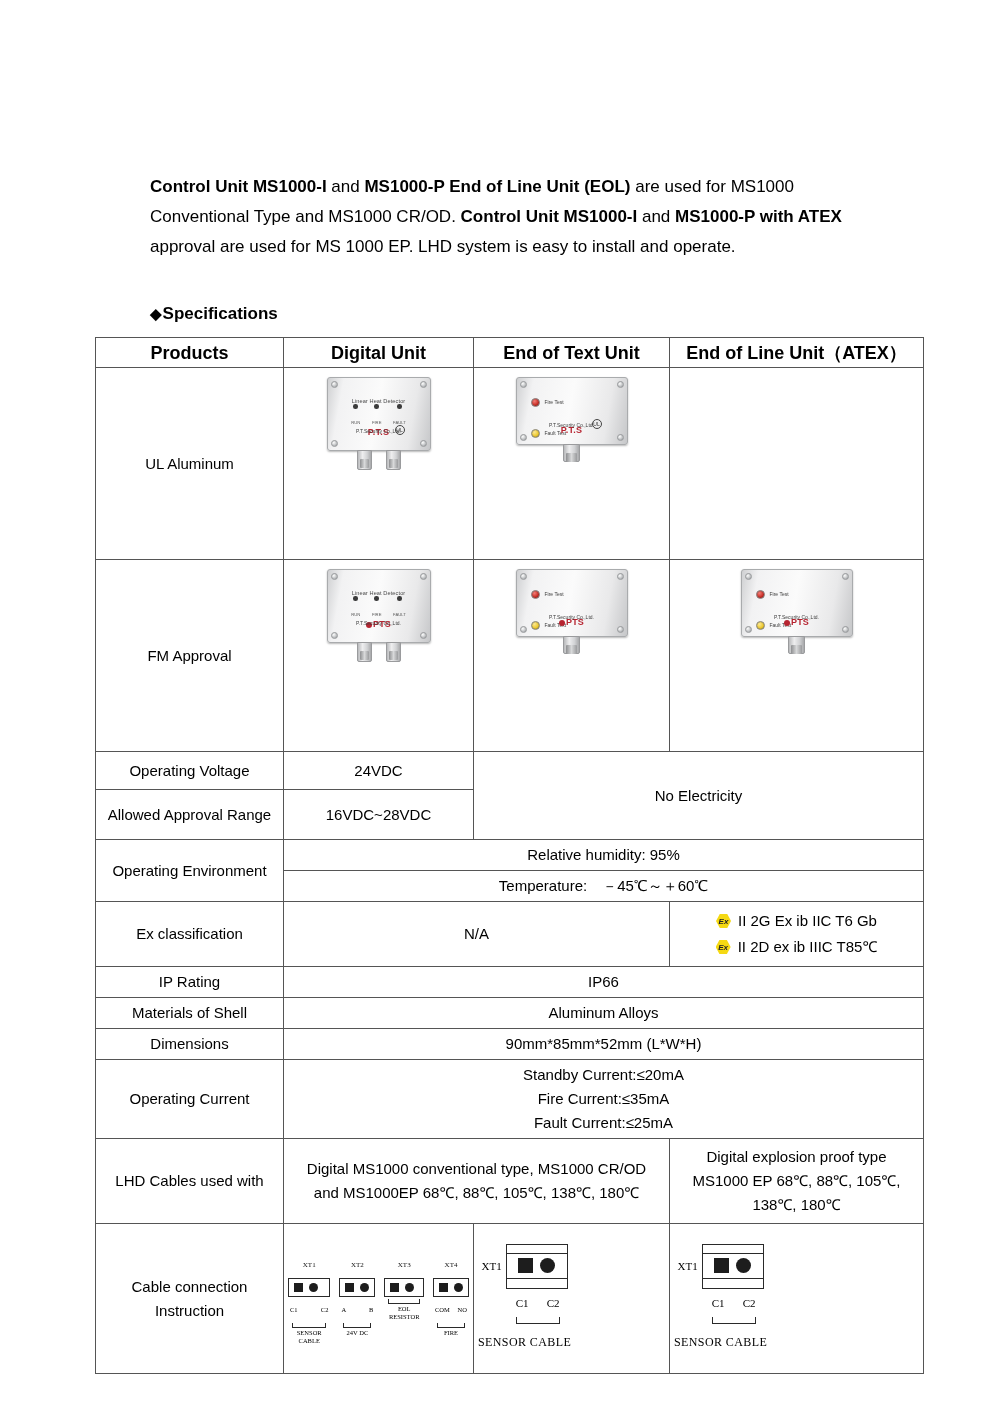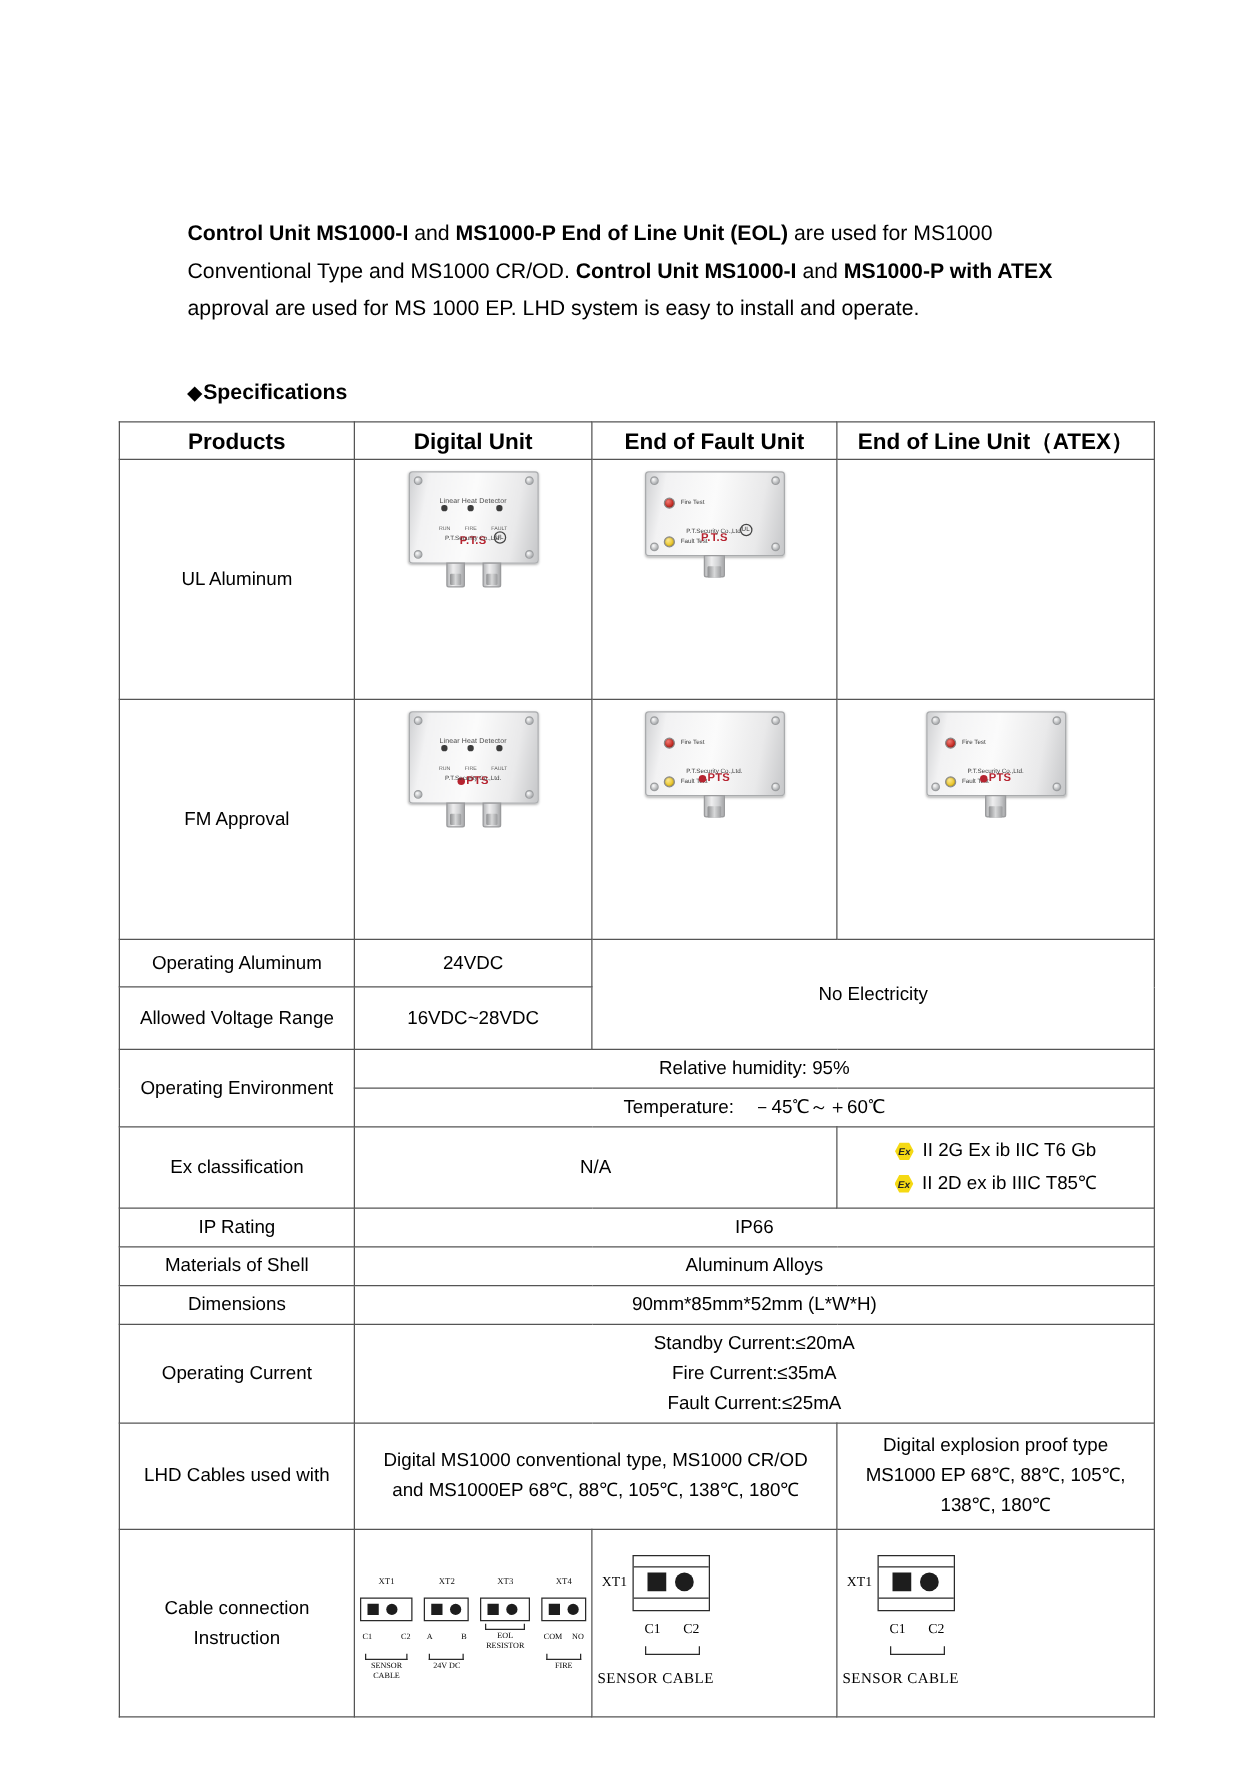--- a/index.html
+++ b/index.html
@@ -259,21 +259,21 @@
         <col class="c1">
         <col class="c2">
         <col class="c3">
         <col class="c4">
       </colgroup>
     <tbody>
 
       <tr>
         <th>Products</th>
         <th>Digital Unit</th>
-        <th>End of Fault Unit</th>
+        <th>End of Text Unit</th>
         <th>End of Line Unit（ATEX）</th>
       </tr>
 
       <tr>
         <td class="lbl">UL Aluminum</td>
         <td class="r-img">
           <div class="dev-wrap">
             <div class="device">
               <div class="dev-body">
                 <span class="screw tl"></span>
@@ -426,27 +426,27 @@
               </div>
               <div class="conduit">
                 <span class="gland single"></span>
               </div>
             </div>
           </div>
         </td>
       </tr>
 
       <tr>
-        <td style="height:38px">Operating Aluminum</td>
+        <td style="height:38px">Operating Voltage</td>
         <td>24VDC</td>
         <td colspan="2" rowspan="2">No Electricity</td>
       </tr>
 
       <tr>
-        <td style="height:50px">Allowed Voltage Range</td>
+        <td style="height:50px">Allowed Approval Range</td>
         <td>16VDC~28VDC</td>
       </tr>
 
       <tr>
         <td rowspan="2">Operating Environment</td>
         <td colspan="3" style="height:29px">Relative humidity: 95%</td>
       </tr>
       <tr>
         <td colspan="3" style="height:29px">Temperature:　－45℃～＋60℃</td>
       </tr>

